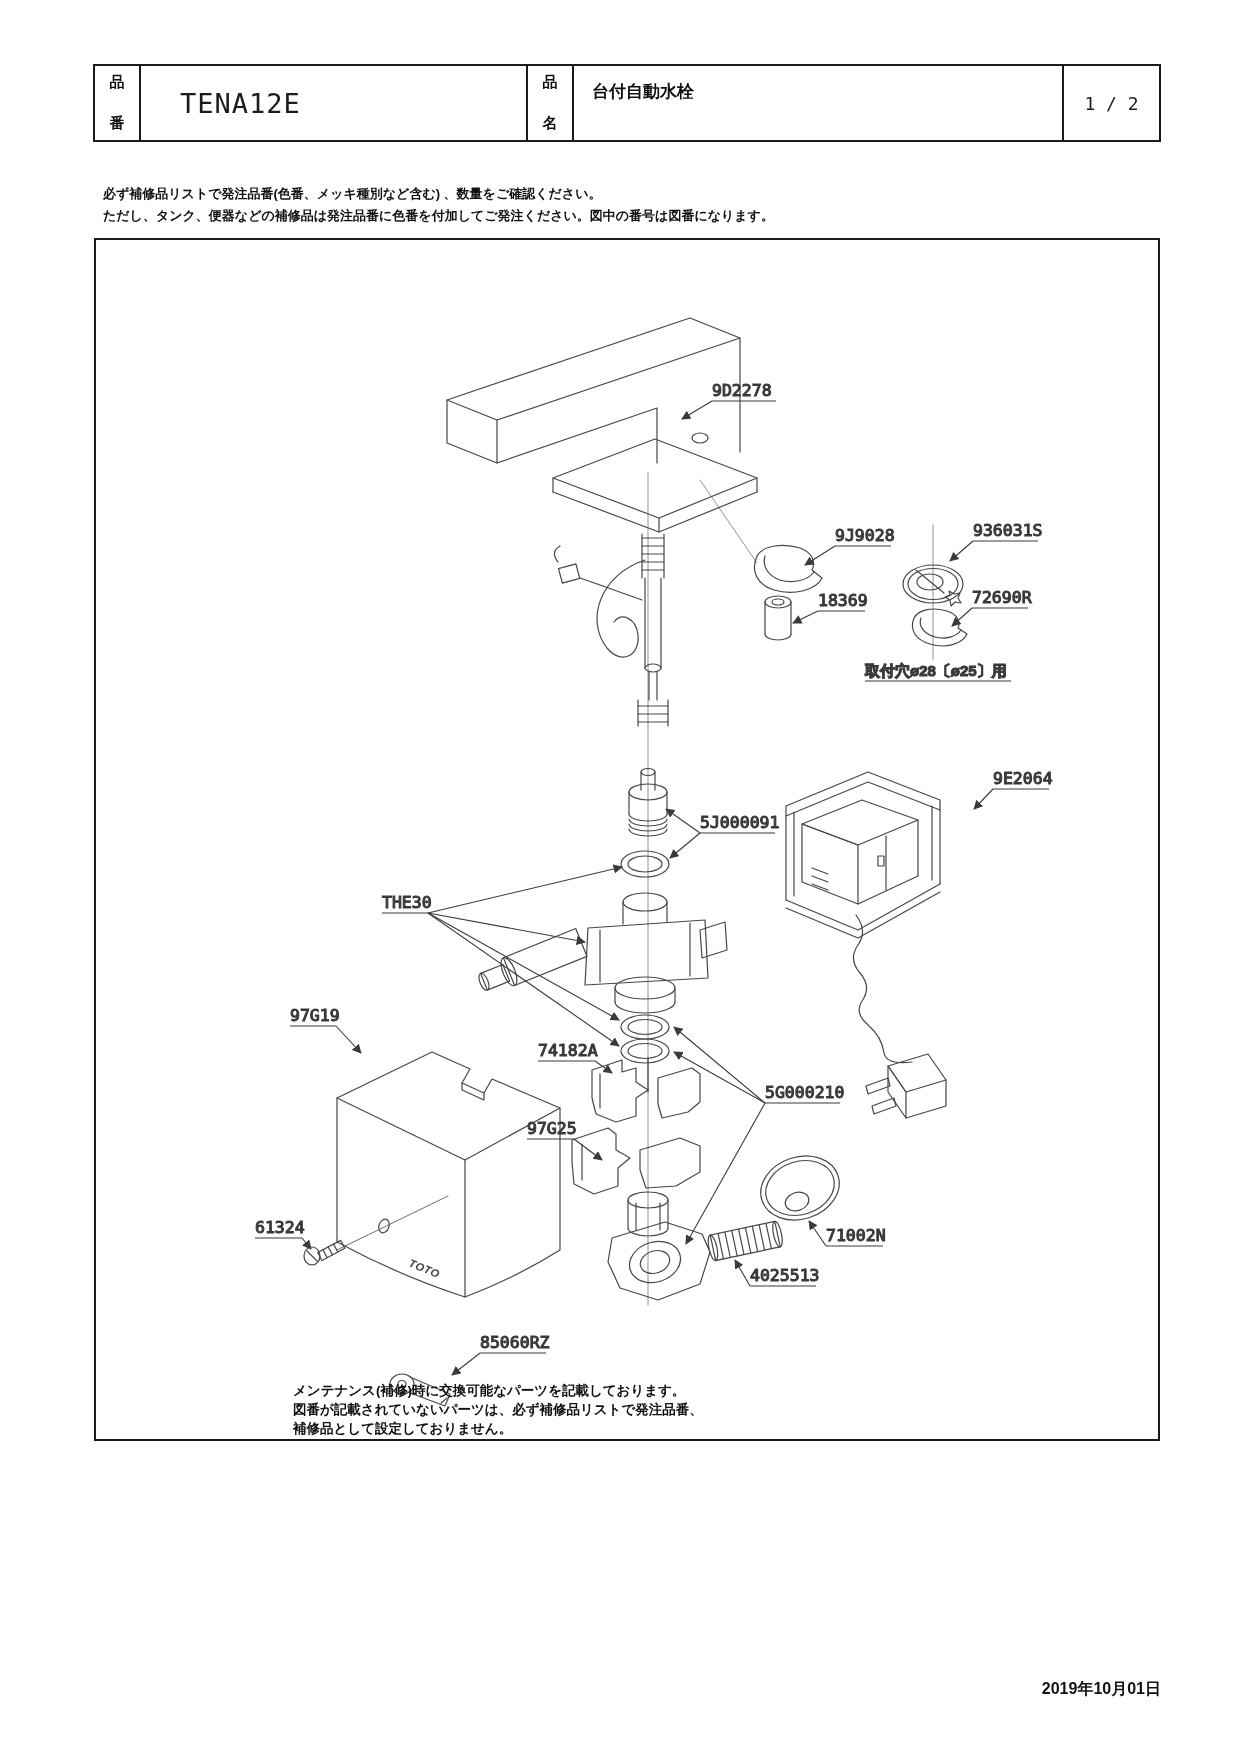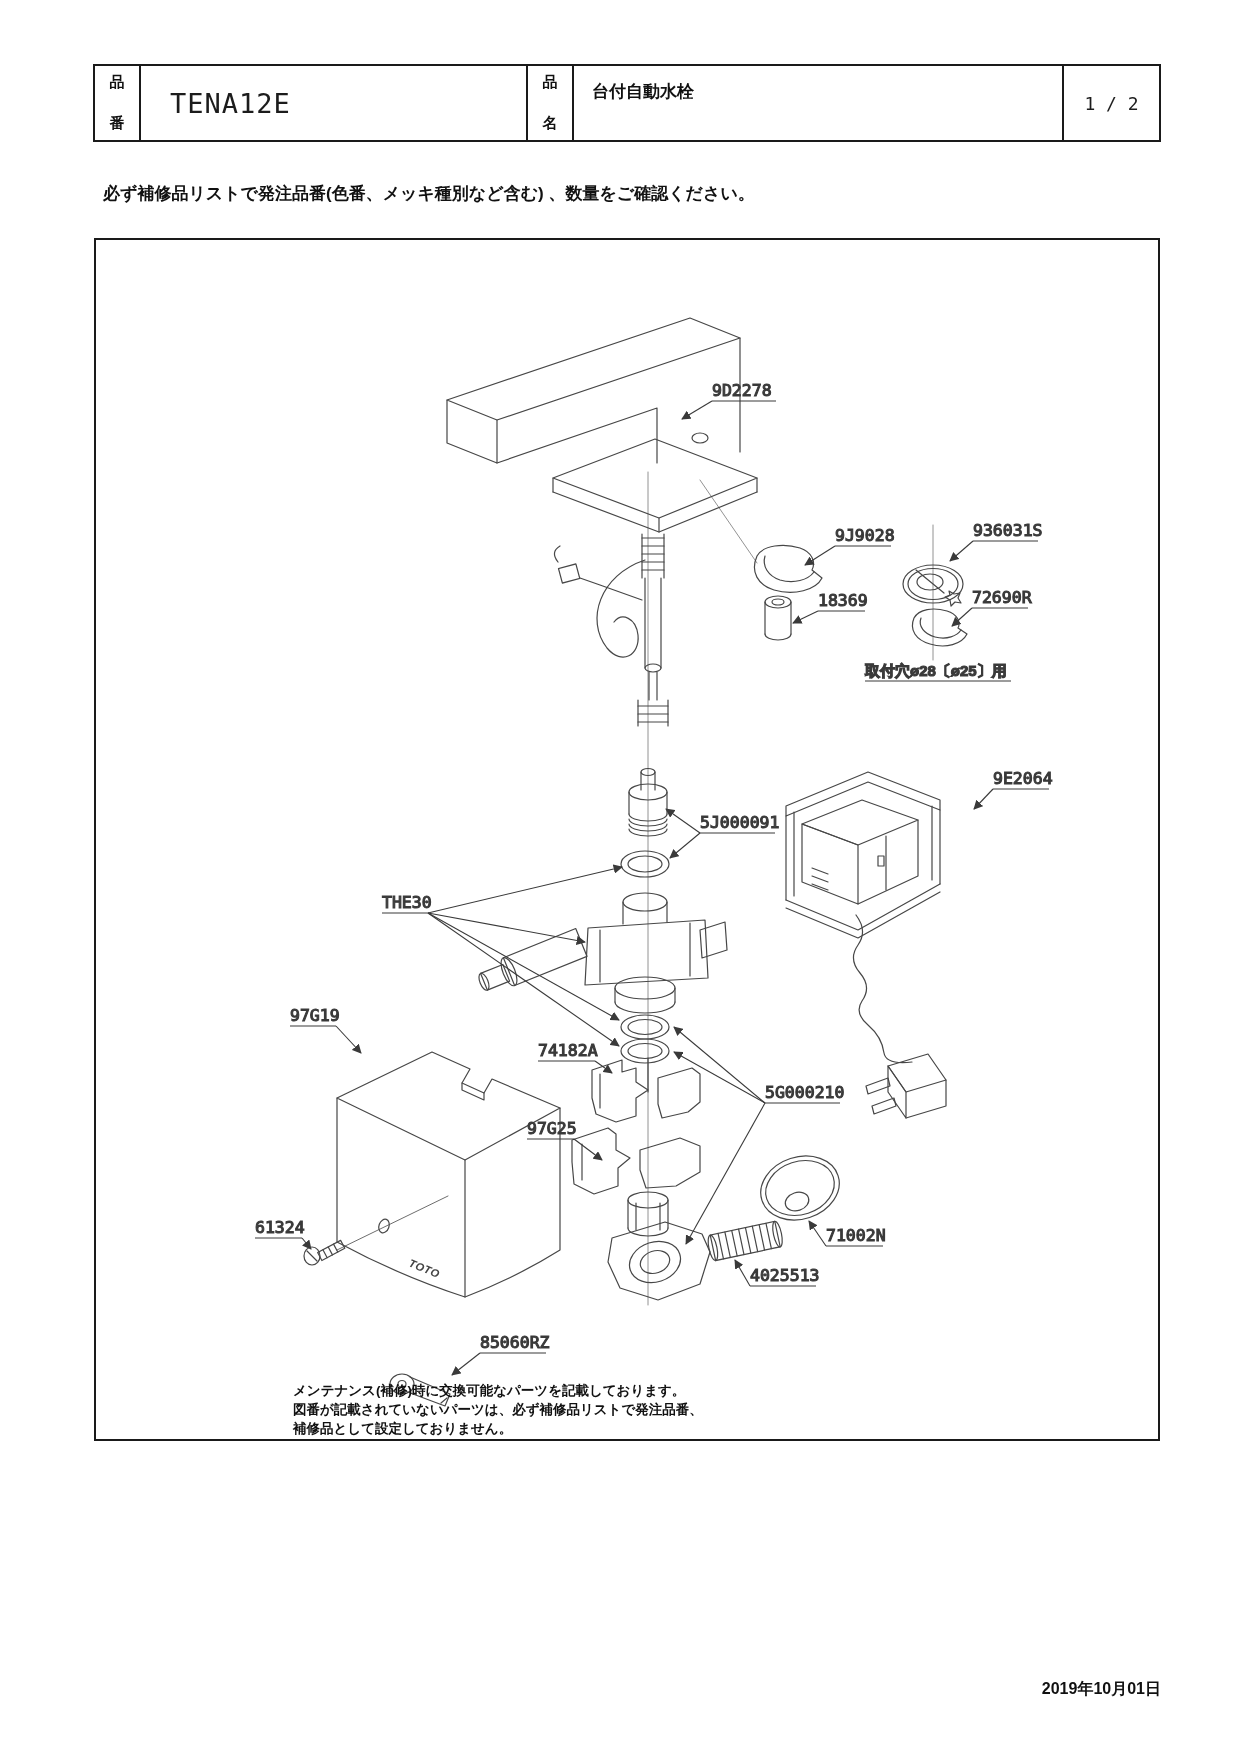--- a/index.html
+++ b/index.html
@@ -5,27 +5,27 @@
   html,body{margin:0;padding:0;background:#888;}
   .page{position:relative;width:1252px;height:1754px;background:#ffffff;
         font-family:"Liberation Sans",sans-serif;color:#222;overflow:hidden;}
   
   .hdr{position:absolute;left:93px;top:64px;width:1068px;height:78px;
        border:2px solid #1a1a1a;display:flex;box-sizing:border-box;}
   .hdr .cell{box-sizing:border-box;height:100%;}
   .cell-vlabel{width:46px;border-right:2px solid #1a1a1a;display:flex;flex-direction:column;
        justify-content:space-between;align-items:center;padding:7px 0;font-size:15px;font-weight:600;color:#111;}
   .cell-pn{width:387px;border-right:2px solid #1a1a1a;display:flex;align-items:center;
-       padding-left:29px;font-family:"DejaVu Sans Mono",monospace;font-size:27px;color:#1c1c1c;letter-spacing:1px;}
+       padding-left:39px;font-family:"DejaVu Sans Mono",monospace;font-size:27px;color:#1c1c1c;letter-spacing:1px;}
   .cell-name{width:490px;border-right:2px solid #1a1a1a;padding:14px 0 0 18px;
        font-size:17px;font-weight:600;color:#111;}
   .cell-page{flex:1;display:flex;align-items:center;justify-content:center;
        font-family:"DejaVu Sans Mono",monospace;font-size:18px;color:#1c1c1c;}
   
-  .notice{position:absolute;left:103px;top:183px;font-size:17px;font-weight:600;
+  .notice{position:absolute;left:103px;top:183px;font-size:13px;font-weight:600;
        color:#111;line-height:22px;white-space:nowrap;}
   
   .frame{position:absolute;left:93px;top:237px;width:1068px;height:1205px;}
   svg text.pn{font-family:"DejaVu Sans Mono",monospace;font-size:16.5px;fill:#3a3a3a;}
   svg text.jp{font-family:"Liberation Sans",sans-serif;font-size:15px;fill:#3a3a3a;font-weight:600;}
   svg text.logo{font-family:"Liberation Sans",sans-serif;font-size:11px;font-weight:bold;
        fill:#444;font-style:italic;letter-spacing:.5px;}
   .note{position:absolute;left:293px;top:1381px;font-size:13.5px;font-weight:600;
        color:#111;line-height:19px;white-space:nowrap;}
   .date{position:absolute;right:91px;top:1679px;font-size:16px;font-weight:600;color:#111;text-align:right;}
@@ -44,20 +44,21 @@
     <div class="cell cell-vlabel">
       <span>品</span>
       <span>名</span>
     </div>
     <div class="cell cell-name">台付自動水栓</div>
     <div class="cell cell-page">1 / 2</div>
   </div>
 
   <div class="notice">
     <div>必ず補修品リストで発注品番(色番、メッキ種別など含む) 、数量をご確認ください。</div>
+    <div>ただし、タンク、便器などの補修品は発注品番に色番を付加してご発注ください。図中の番号は図番になります。</div>
   </div>
 
   <svg class="frame" width="1068" height="1205" viewBox="93 237 1068 1205">
     <defs>
       <marker id="arr" viewBox="0 0 10 10" refX="9" refY="5" markerWidth="8.5" markerHeight="8.5" orient="auto-start-reverse">
         <path d="M0,0 L10,5 L0,10 z" fill="#3a3a3a"></path>
       </marker>
     </defs>
 
     <rect x="95" y="239" width="1064" height="1201" fill="none" stroke="#1a1a1a" stroke-width="2"></rect>

